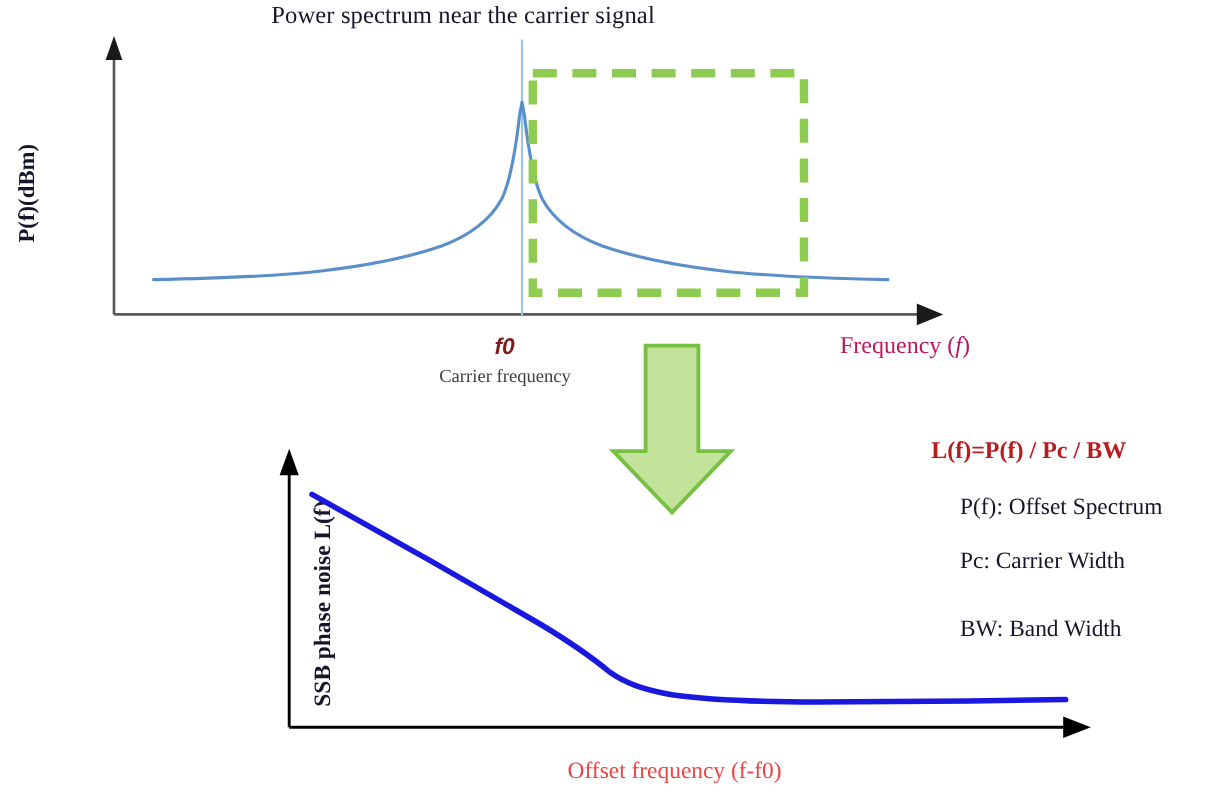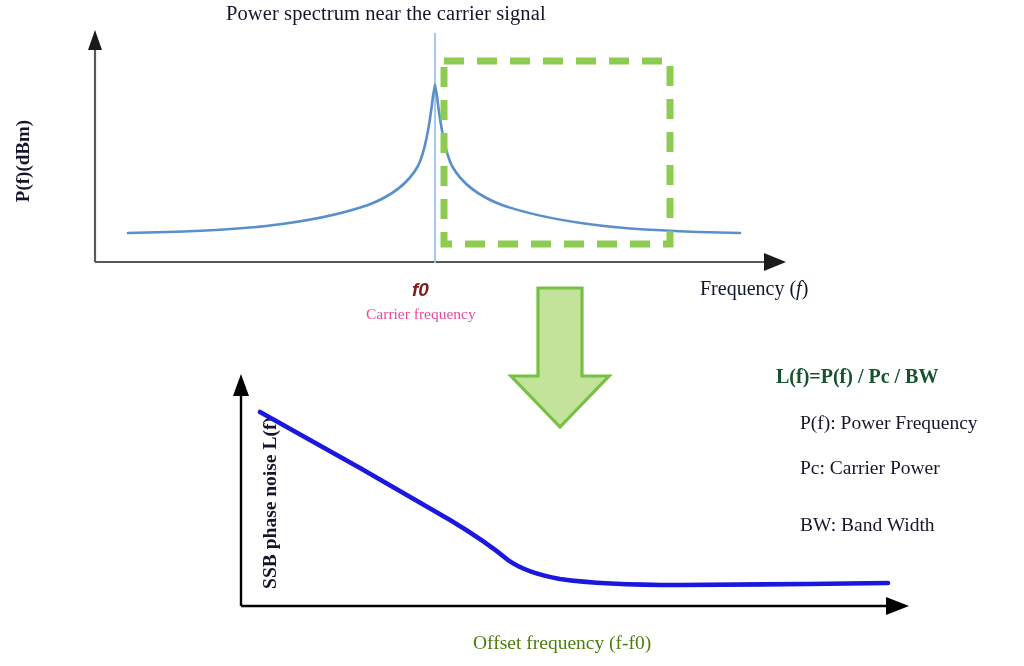--- a/index.html
+++ b/index.html
@@ -52,56 +52,56 @@
     font-weight: bold;
     color: #16162b;
     transform: rotate(-90deg);
     transform-origin: center center;
     white-space: nowrap;
   }
   .xlabel-top {
     left: 700px;
     top: 277px;
     font-size: 20px;
-    color: #0f172a;
+    color: #be185d;
     white-space: nowrap;
   }
   .xlabel-top i { font-style: italic; }
   .xlabel-bottom {
     left: 473px;
     top: 632px;
     font-size: 19.5px;
-    color: #4d7c0f;
+    color: #ef4444;
     white-space: nowrap;
   }
   .f0-label {
     left: 412px;
     top: 279px;
     font-family: "Liberation Sans", "DejaVu Sans", sans-serif;
     font-size: 19px;
     font-weight: bold;
     font-style: italic;
     color: #7f1d1d;
     white-space: nowrap;
   }
   .carrier-label {
     left: 366px;
     top: 305px;
     font-size: 15.5px;
-    color: #ec4899;
+    color: #404040;
     white-space: nowrap;
   }
 
   
   .formula {
     left: 776px;
     top: 365px;
     font-size: 20px;
     font-weight: bold;
-    color: #14532d;
+    color: #b91c1c;
     white-space: nowrap;
   }
   .legend-line {
     font-size: 19.5px;
     color: #16162b;
     white-space: nowrap;
     left: 800px;
   }
   .legend-0 { top: 412px; }
   .legend-1 { top: 457px; }
@@ -174,17 +174,17 @@
              L 270,150
              C 300,168 316,180 328,190
              C 342,200 358,205 380,209
              C 408,213 450,215 500,215
              C 560,215 640,214 708,213" fill="none" stroke="#1A18DF" stroke-width="4.6" stroke-linecap="round" stroke-linejoin="round"></path>
   </svg>
 
   <div class="abs xlabel-bottom">Offset frequency (f-f0)</div>
 
   <div class="abs formula">L(f)=P(f) / Pc / BW</div>
-  <div class="abs legend-line legend-0">P(f): Power Frequency</div>
-  <div class="abs legend-line legend-1">Pc: Carrier Power</div>
+  <div class="abs legend-line legend-0">P(f): Offset Spectrum</div>
+  <div class="abs legend-line legend-1">Pc: Carrier Width</div>
   <div class="abs legend-line legend-2">BW: Band Width</div>
 
 </div>
 
 </body></html>

